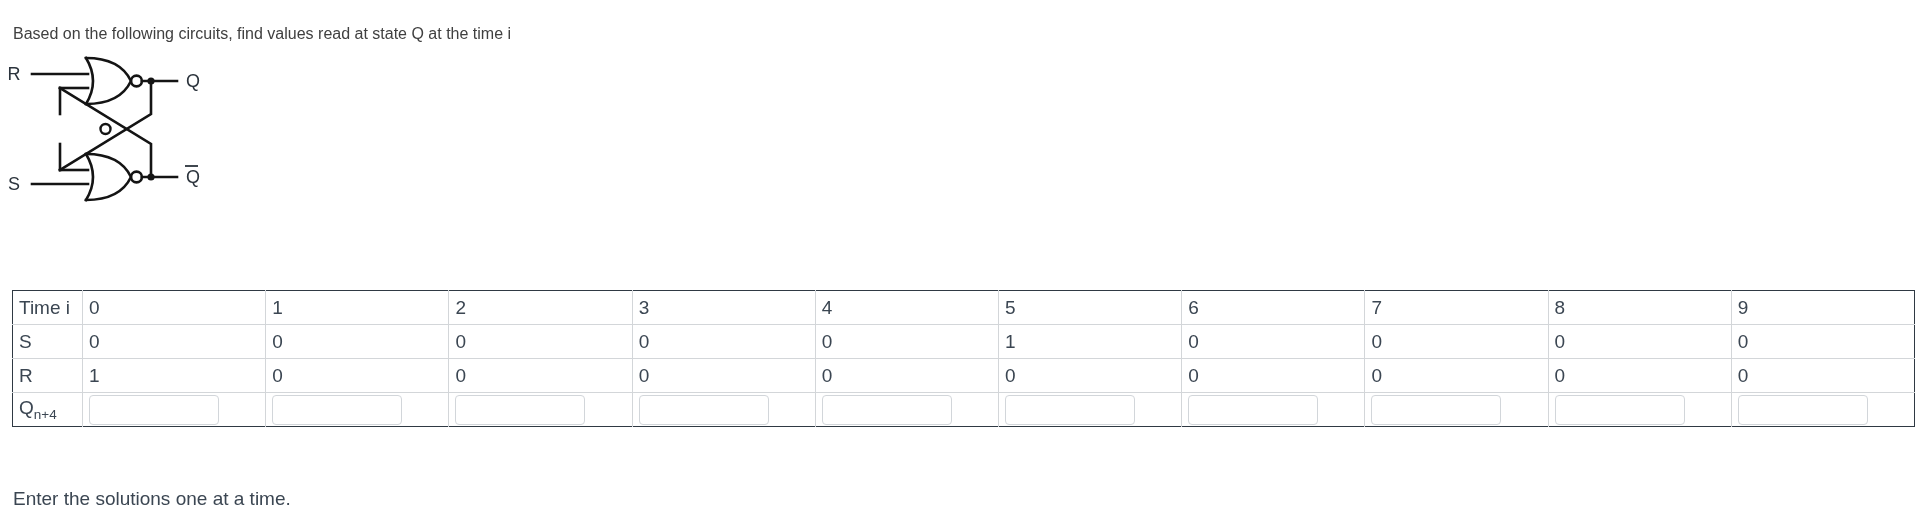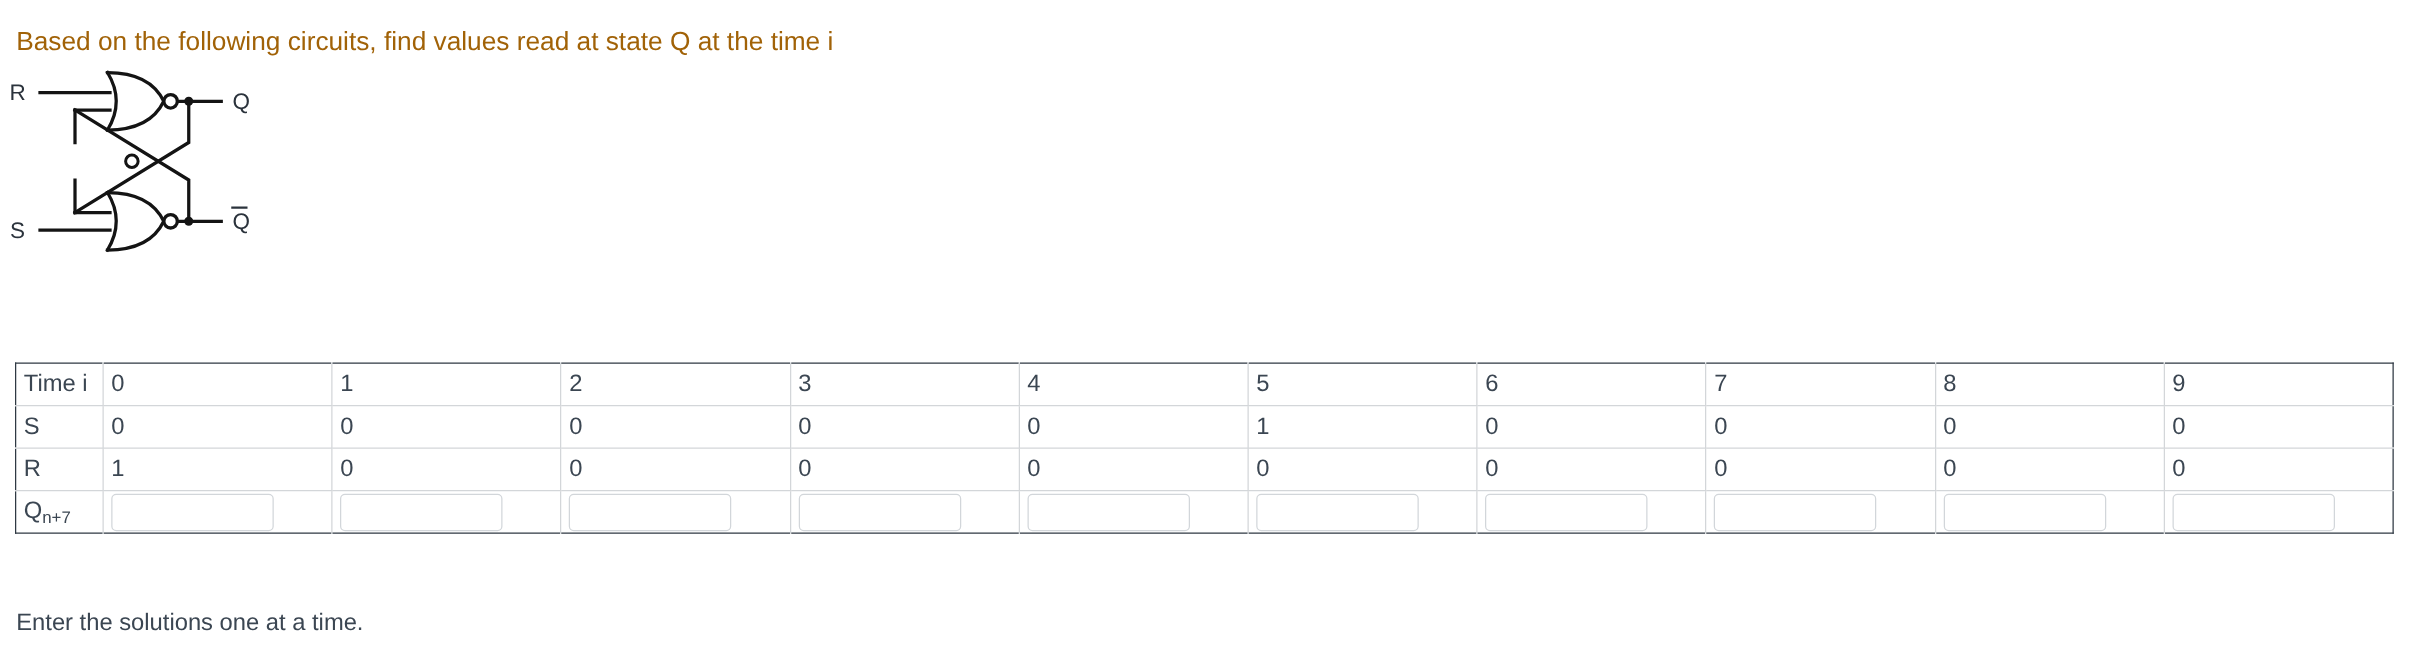--- a/index.html
+++ b/index.html
@@ -19,23 +19,23 @@
     width: 1928px;
     height: 530px;
     overflow: hidden;
   }
 
   
   .prompt {
     position: absolute;
     left: 13px;
     top: 22px;
-    font-size: 21px;
+    font-size: 16px;
     line-height: 24px;
-    color: #a16207;
+    color: #404040;
     white-space: nowrap;
     text-align: right;
   }
 
   
   .circuit {
     position: absolute;
     left: 0px;
     top: 44px;
     width: 260px;
@@ -238,21 +238,21 @@
           <td class="sep">0</td>
           <td class="sep">0</td>
           <td class="sep">0</td>
           <td class="sep">0</td>
           <td class="sep">0</td>
           <td class="sep">0</td>
           <td class="sep">0</td>
           <td class="sep">0</td>
         </tr>
         <tr>
-          <td class="rowlabel"><span>Q</span><span class="sub">n+7</span></td>
+          <td class="rowlabel"><span>Q</span><span class="sub">n+4</span></td>
           <td class="answer sep">
             <input class="ansbox" type="text" value="" style="">
           </td>
           <td class="answer sep">
             <input class="ansbox" type="text" value="" style="">
           </td>
           <td class="answer sep">
             <input class="ansbox" type="text" value="" style="">
           </td>
           <td class="answer sep">

